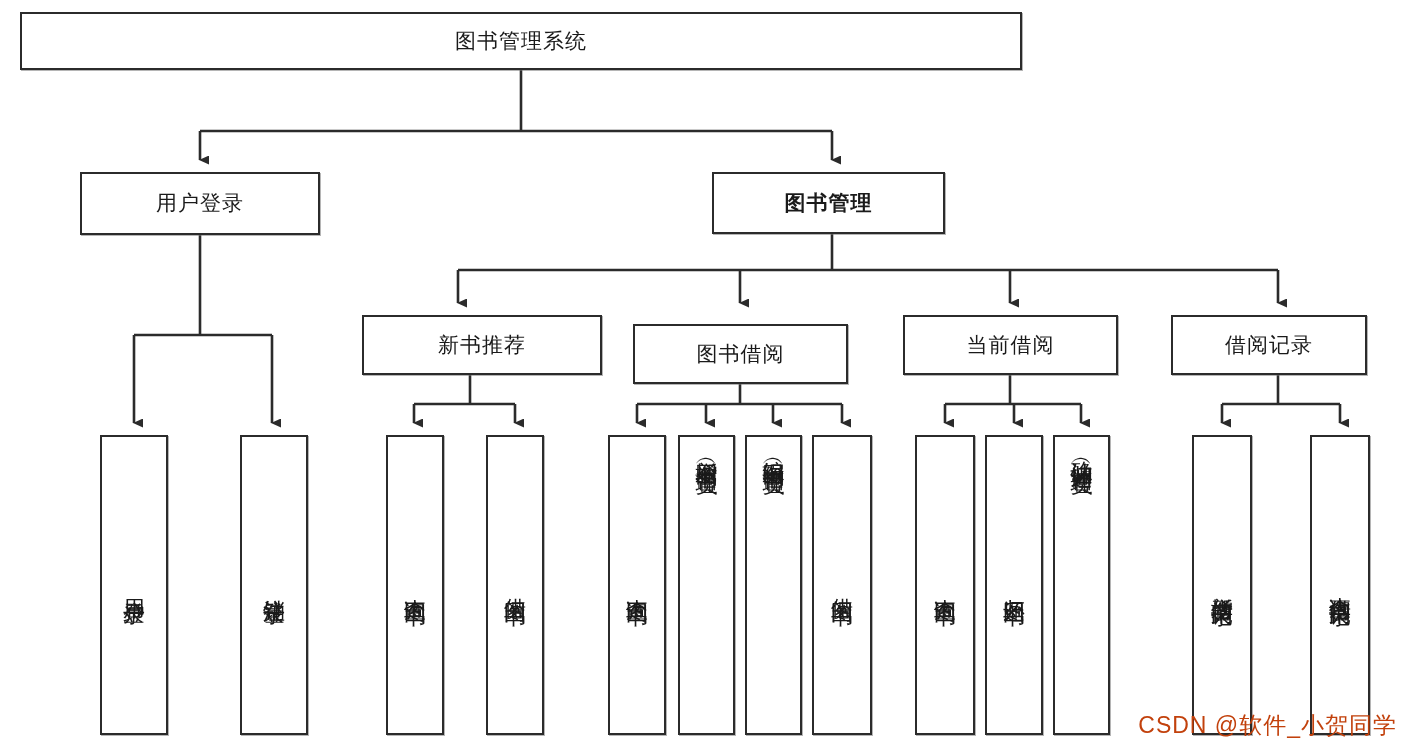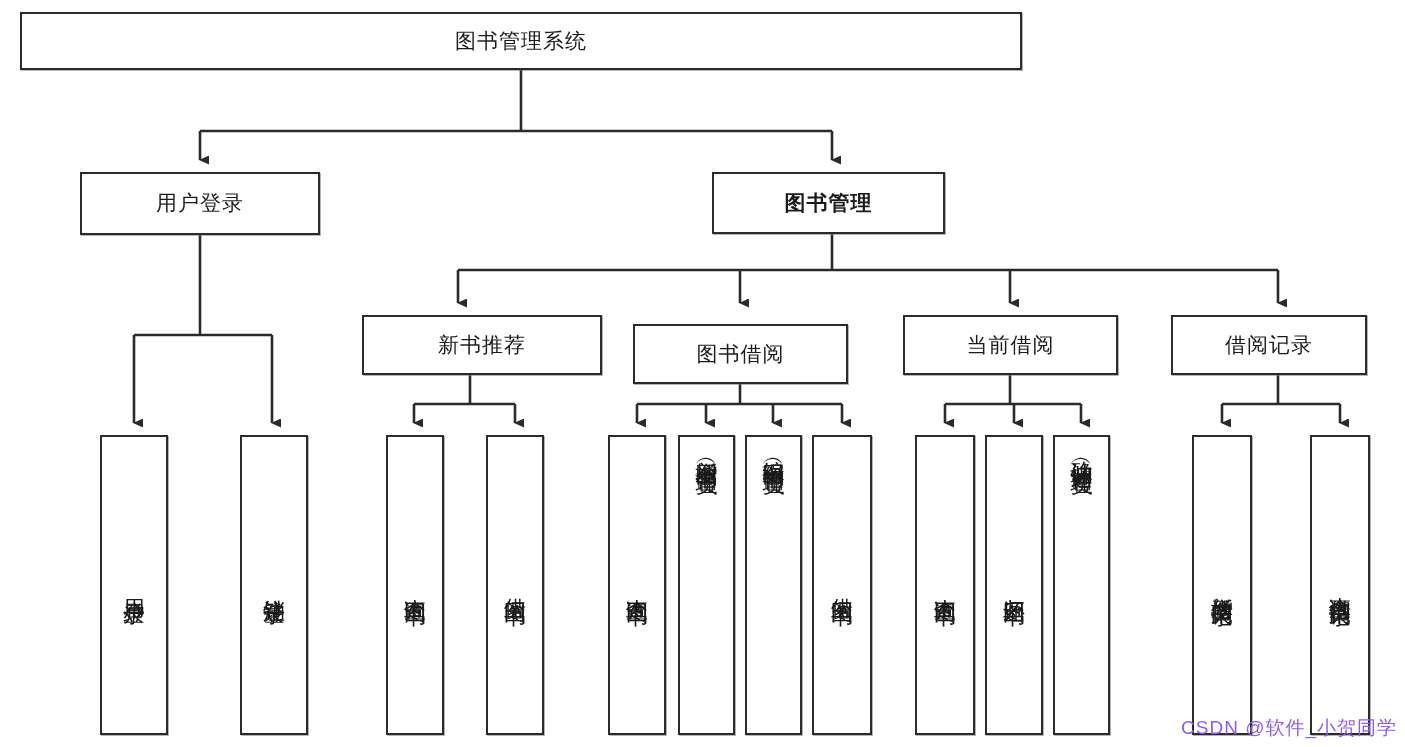--- a/index.html
+++ b/index.html
@@ -64,22 +64,22 @@
   }
   
   .node.vert.centered {
     align-items: center;
     padding-top: 0;
   }
   #watermark {
     position: absolute;
     right: 8px;
     bottom: 6px;
-    font-size: 19px;
-    color: #8b5cf6;
+    font-size: 23px;
+    color: #c2410c;
     letter-spacing: 1px;
     user-select: none;
     white-space: nowrap;
   }
 </style>
 </head>
 <body>
 
 <div id="diagram-root">
 

